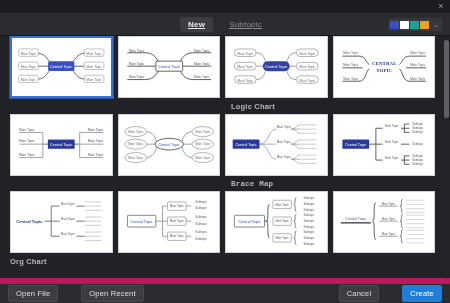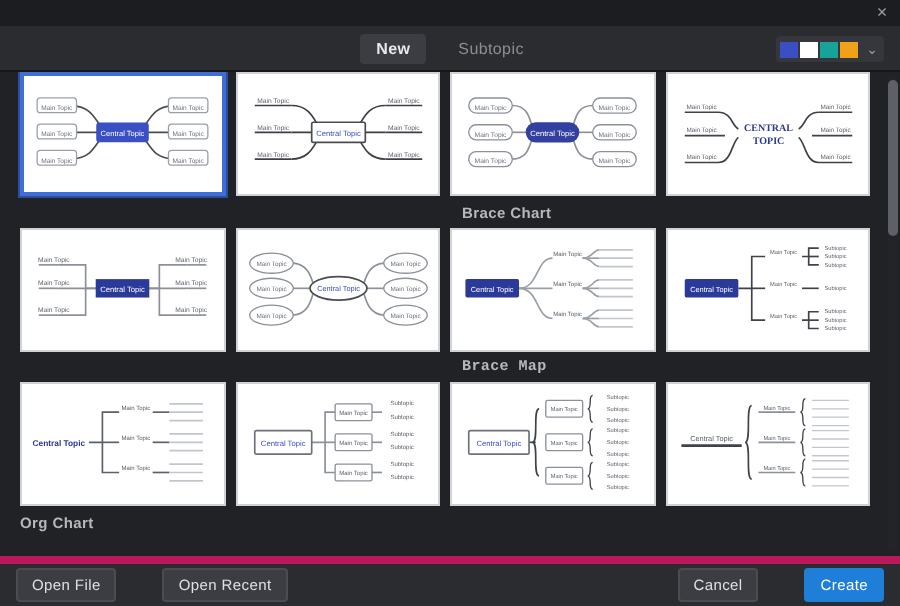--- a/index.html
+++ b/index.html
@@ -34,21 +34,21 @@
     height: 23px; flex: 0 0 23px;
     background: #2b2c30;
     position: relative;
     display: flex; align-items: center; justify-content: center;
     border-bottom: 1px solid #161719;
   }
   .tabs { display: flex; align-items: center; gap: 8px; }
   .tab {
     font-size: 8px; color: #8c8e93;
     padding: 3px 8px; border-radius: 2px;
-    cursor: pointer; letter-spacing: .2px;
+    cursor: pointer; letter-spacing: .2px; text-decoration: underline;
   }
   .tab.active { background: #3b3d42; color: #e8e9ec; font-weight: bold; }
 
   .theme-picker {
     position: absolute; right: 8px; top: 5px;
     height: 13px;
     display: flex; align-items: center;
     background: #35373c; border-radius: 2px;
     padding: 1px 3px 1px 2px; cursor: pointer;
   }
@@ -98,21 +98,21 @@
   .scroll-thumb {
     position: absolute; left: 0; width: 5px;
     top: 2px; height: 78px;
     background: #5d6066; border-radius: 3px; cursor: pointer;
   }
 
   
   .footer {
     height: 25px; flex: 0 0 25px;
     background: #2b2c30;
-    border-top: 4px solid #be185d;
+    border-top: 6px solid #be185d;
     display: flex; align-items: center;
     padding: 0 8px;
   }
   .btn {
     font-size: 7.5px; color: #dfe0e3;
     background: #3b3d42; border: 1px solid #4a4c52;
     border-radius: 2px; padding: 3px 7px;
     cursor: pointer; letter-spacing: .2px;
   }
   .btn + .btn { margin-left: 23px; }
@@ -261,21 +261,21 @@
             </g>
             <text x="60" y="33" font-size="6" fill="#2b3a8f" text-anchor="middle" font-family="Liberation Serif, serif" font-weight="bold">CENTRAL</text>
             <text x="60" y="41" font-size="6" fill="#2b3a8f" text-anchor="middle" font-family="Liberation Serif, serif" font-weight="bold">TOPIC</text>
           </svg>
         </div>
       </div>
 
       <div style="display:flex;">
         <div style="width:50%;"></div>
         <div style="width:50%;">
-          <div class="section-label">Brace Chart</div>
+          <div class="section-label">Logic Chart</div>
         </div>
       </div>
 
       <div class="grid">
 
         <div class="thumb">
           <svg viewBox="0 0 120 70">
             <g stroke="#8b9099" fill="none" stroke-width="1">
               <path d="M22 20 L38 20 L38 34 L46 34"></path>
               <path d="M22 34 L46 34"></path>

